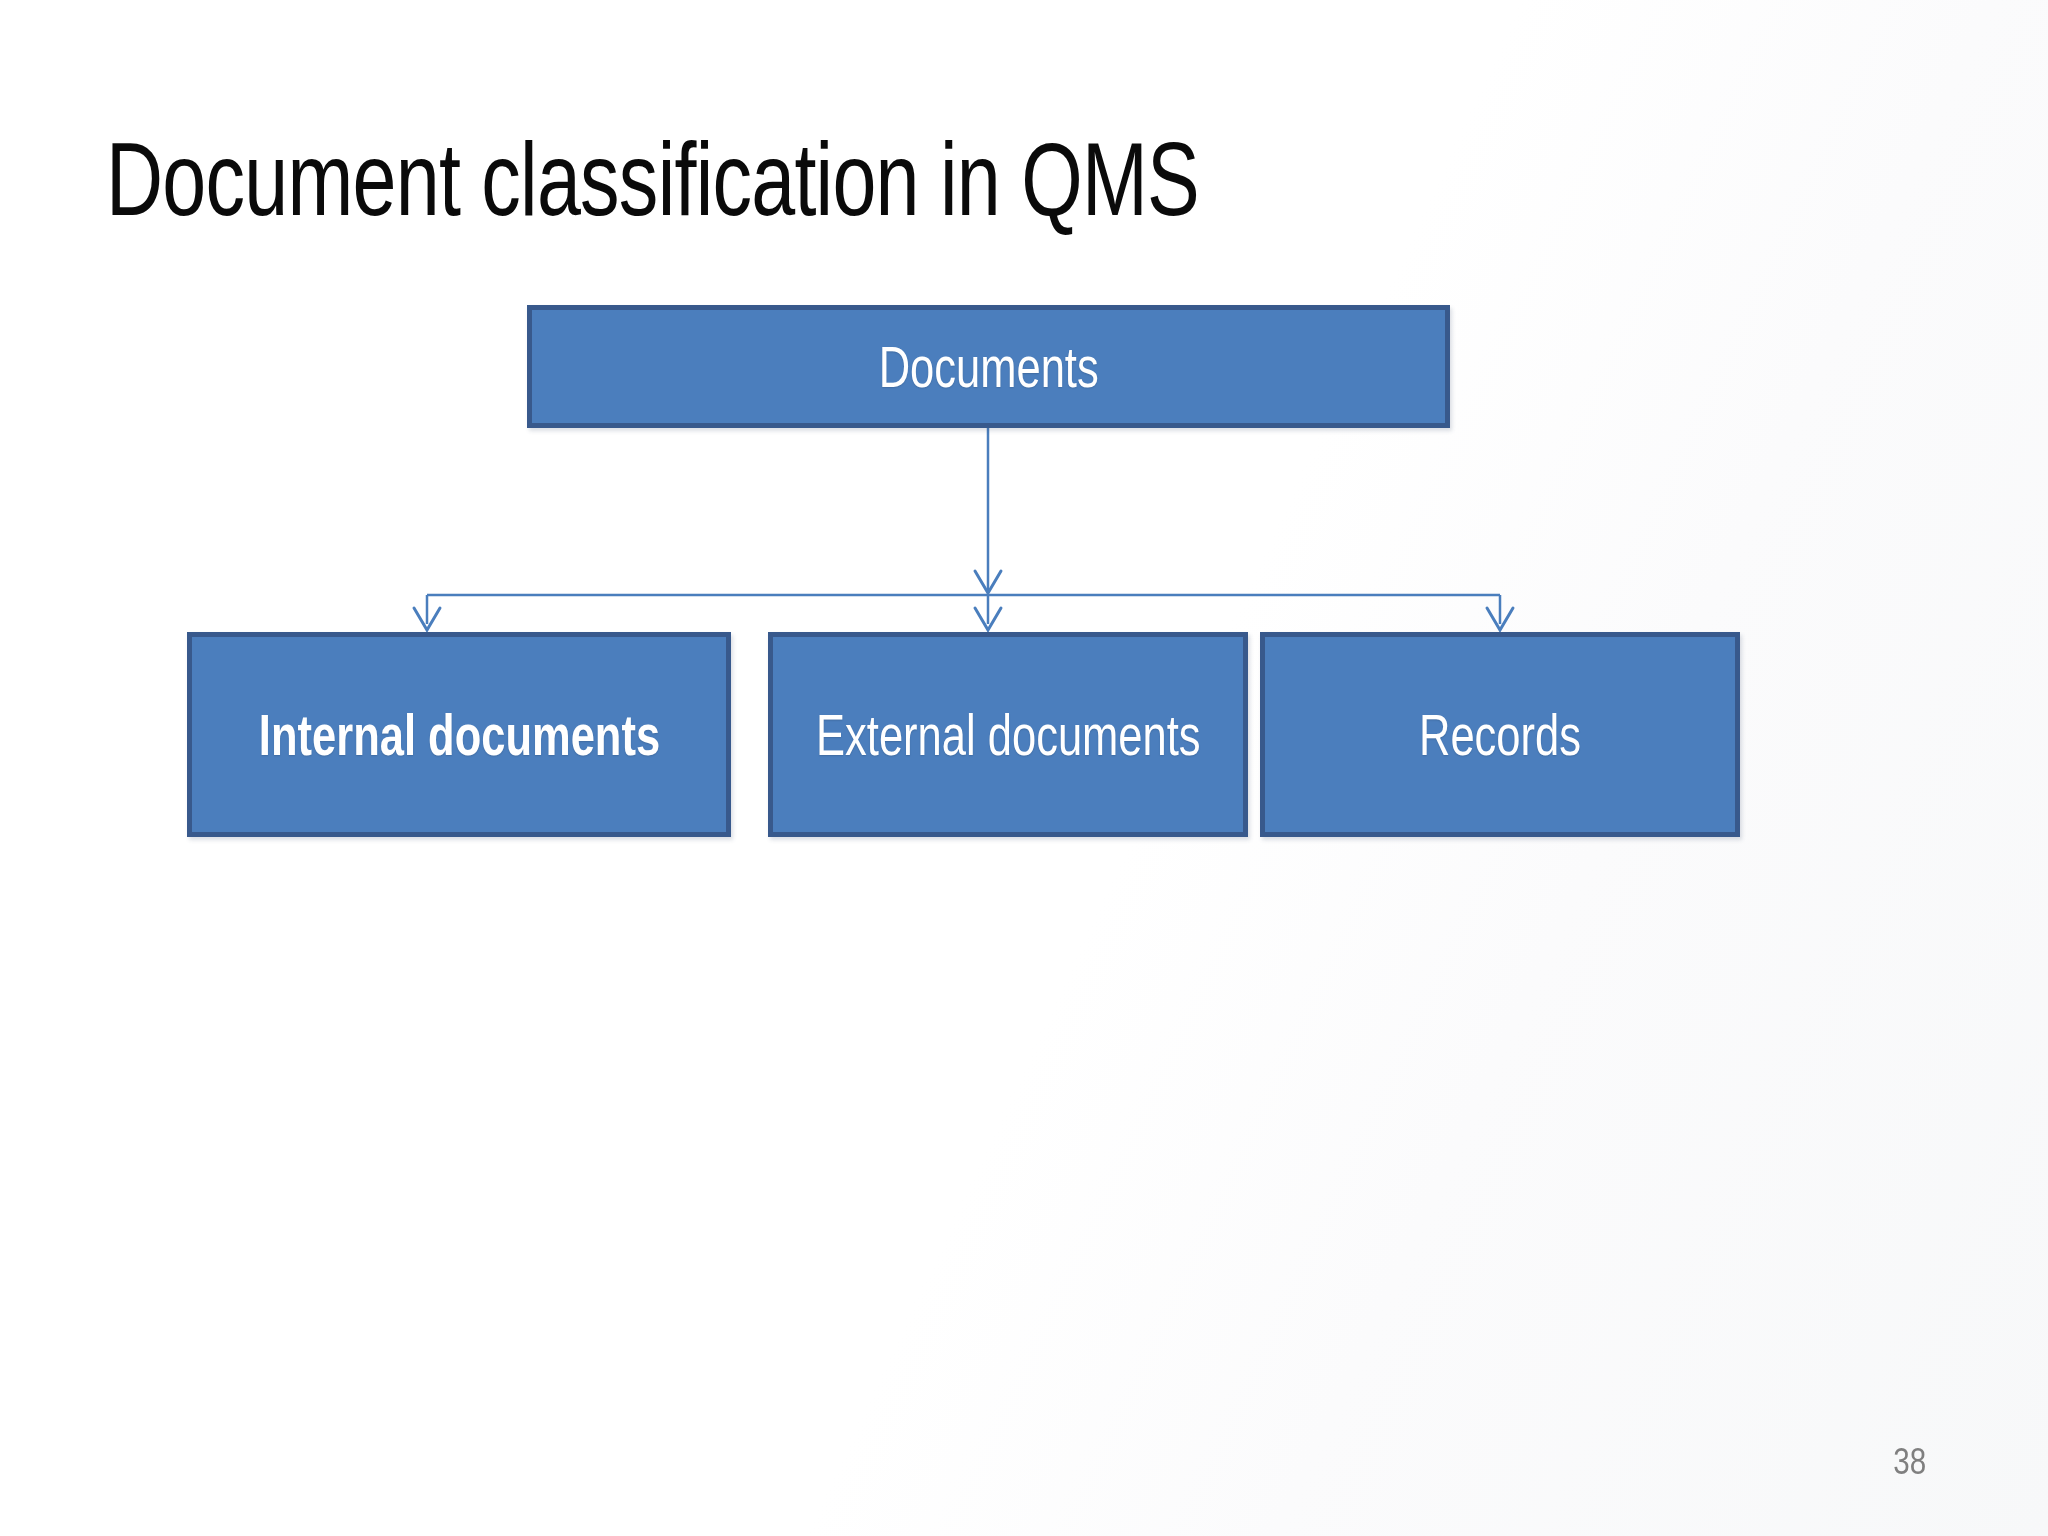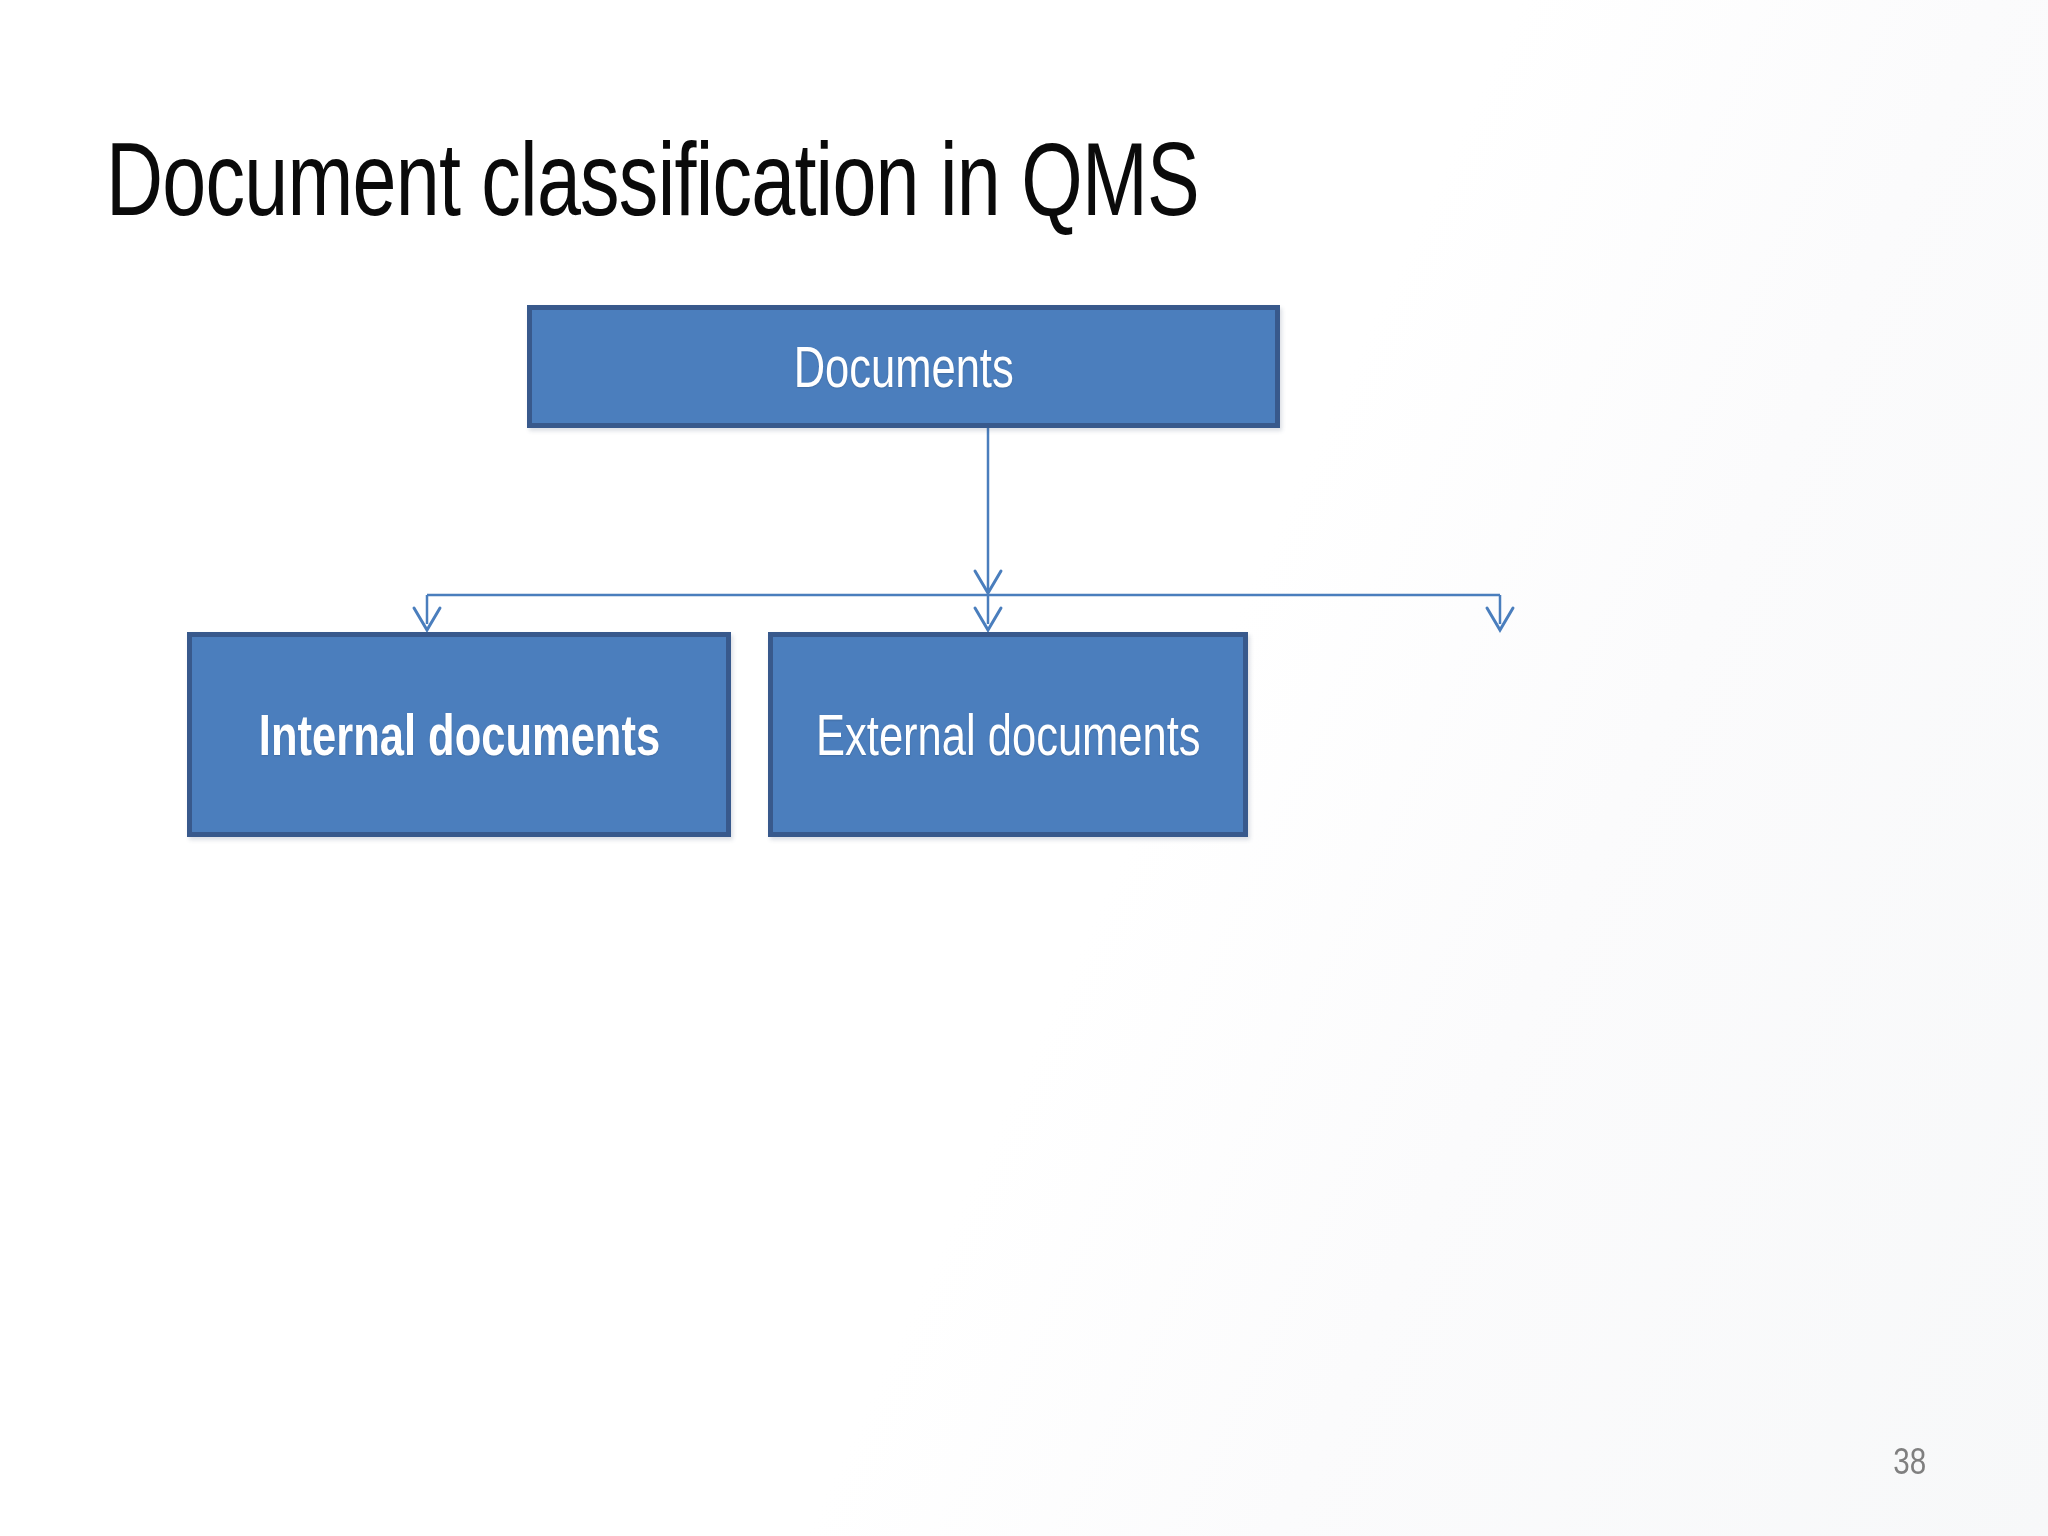--- a/index.html
+++ b/index.html
@@ -40,21 +40,21 @@
   }
   .node .label {
     color: var(--node-text);
     font-size: 58px;
     line-height: 1;
     transform: scaleX(0.75);
     transform-origin: center;
     white-space: nowrap;
     text-shadow: 0 1px 2px rgba(0,0,0,0.15);
   }
-  .node-root   { left: 527px;  top: 305px; width: 753px; height: 123px; }
+  .node-root   { left: 527px;  top: 305px; width: 923px; height: 123px; }
   .node-child-0{ left: 187px;  top: 632px; width: 544px; height: 205px; font-weight: bold; }
   .node-child-1{ left: 768px;  top: 632px; width: 480px; height: 205px; }
   .node-child-2{ left: 1260px; top: 632px; width: 480px; height: 205px; }
   .connector {
     position: absolute;
     left: 0; top: 0;
     width: 2048px;
     height: 1536px;
     pointer-events: none;
   }
@@ -112,16 +112,19 @@
   </div>
 
   <div class="node node-child-0">
     <span class="label">Internal documents</span>
   </div>
 
   <div class="node node-child-1">
     <span class="label">External documents</span>
   </div>
 
+  <div class="node node-child-2">
+    <span class="label">Records</span>
+  </div>
 
   <div class="page-number">38</div>
 
 </div>
 
 </body></html>

